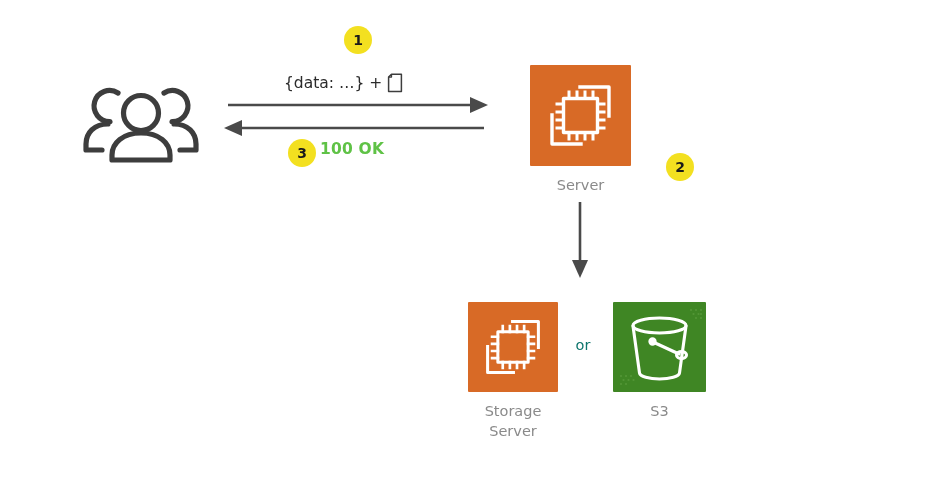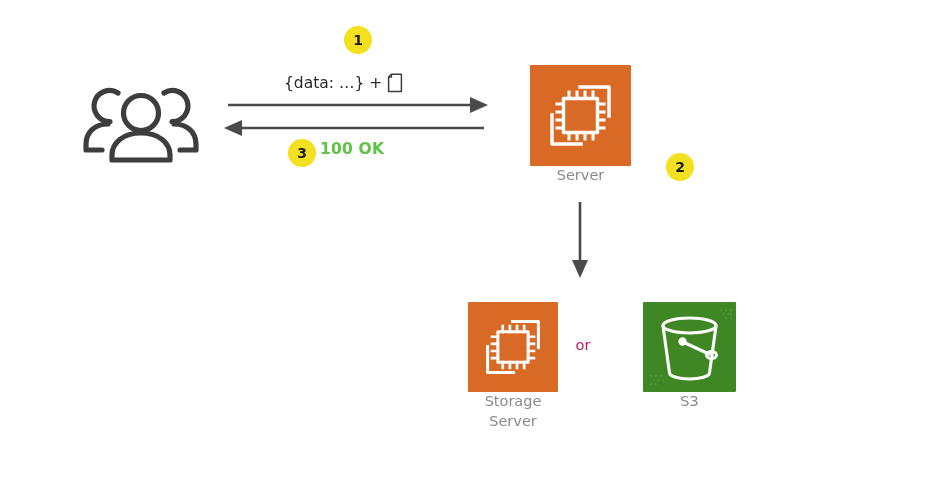--- a/index.html
+++ b/index.html
@@ -81,43 +81,44 @@
   
   .node { display: block; }
   .tile {
     display: block;
     border-radius: 1px;
   }
   .tile.orange { background: #d86a26; }
   .tile.green  { background: #3f8624; }
 
   .node-label {
+    margin-top: 10px;
     text-align: center;
     font-size: 14.5px;
     line-height: 1.35;
     color: #8a8a8a;
     white-space: pre-line;
   }
 
   #node-server      { left: 530px; top: 65px;  width: 101px; }
   #node-server .tile{ width: 101px; height: 101px; }
 
   #node-storage      { left: 468px; top: 302px; width: 90px; }
   #node-storage .tile{ width: 90px; height: 90px; }
 
-  #node-s3      { left: 643px; top: 302px; width: 93px; }
+  #node-s3      { left: 613px; top: 302px; width: 93px; }
   #node-s3 .tile{ width: 93px; height: 90px; }
 
   #or-text {
     left: 561px;
     top: 337px;
     width: 44px;
     text-align: center;
     font-size: 14.5px;
-    color: #be185d;
+    color: #0f766e;
   }
 
   
   #down-arrow {
     left: 562px;
     top: 200px;
     width: 36px;
     height: 80px;
   }
 </style>

